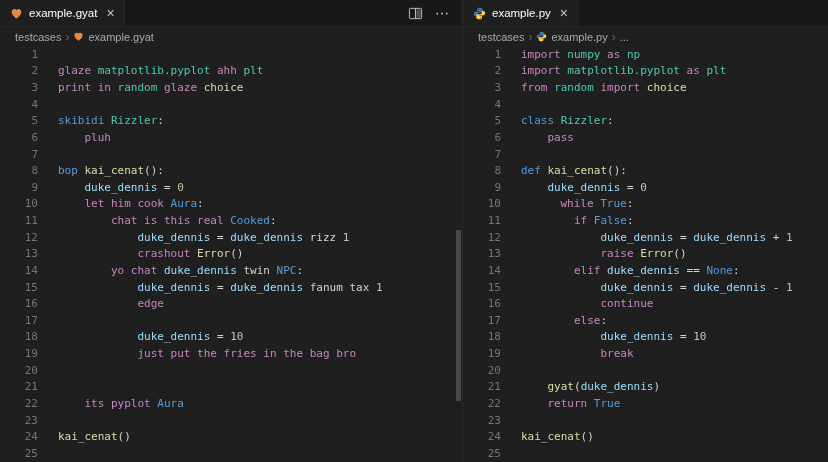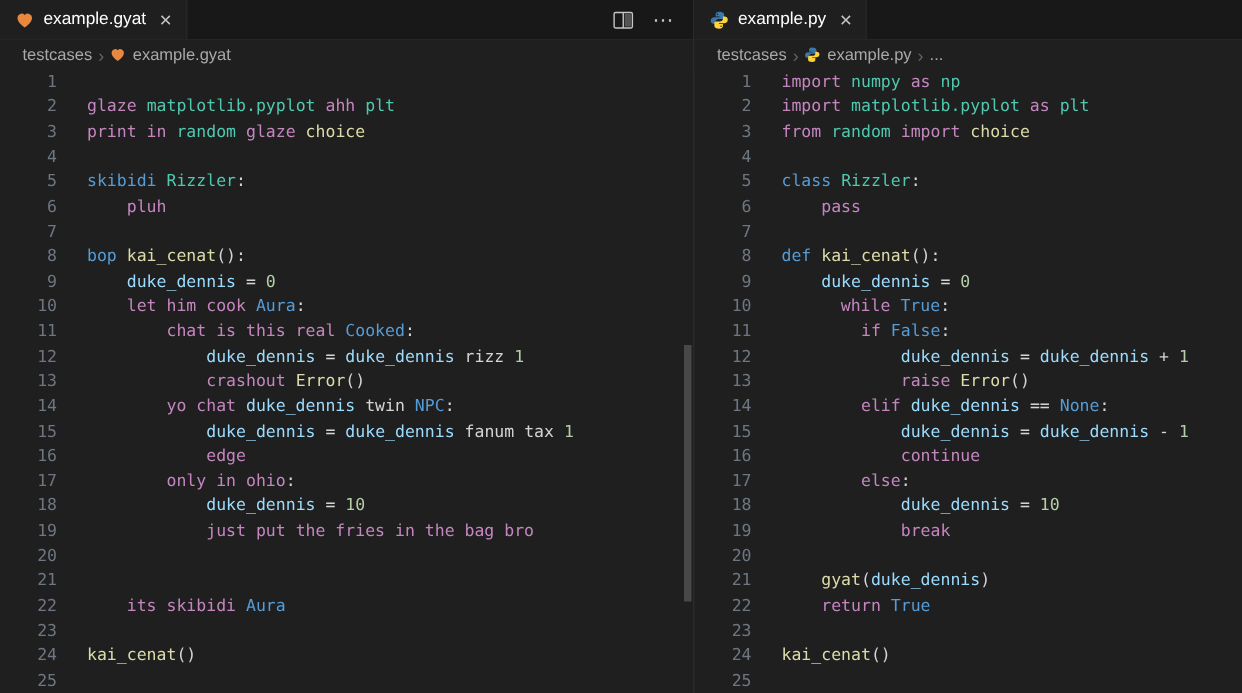--- a/index.html
+++ b/index.html
@@ -74,26 +74,26 @@
       <div class="row"><span class="ln">7</span><span class="lt"></span></div>
       <div class="row"><span class="ln">8</span><span class="lt"><span style="color: rgb(86, 156, 214);">bop </span><span style="color: rgb(220, 220, 170);">kai_cenat</span><span style="color: rgb(212, 212, 212);">():</span></span></div>
       <div class="row"><span class="ln">9</span><span class="lt"><span style="color: rgb(212, 212, 212);">    </span><span style="color: rgb(156, 220, 254);">duke_dennis</span><span style="color: rgb(212, 212, 212);"> = </span><span style="color: rgb(181, 206, 168);">0</span></span></div>
       <div class="row"><span class="ln">10</span><span class="lt"><span style="color: rgb(212, 212, 212);">    </span><span style="color: rgb(197, 134, 192);">let him cook </span><span style="color: rgb(86, 156, 214);">Aura</span><span style="color: rgb(212, 212, 212);">:</span></span></div>
       <div class="row"><span class="ln">11</span><span class="lt"><span style="color: rgb(212, 212, 212);">        </span><span style="color: rgb(197, 134, 192);">chat is this real </span><span style="color: rgb(86, 156, 214);">Cooked</span><span style="color: rgb(212, 212, 212);">:</span></span></div>
       <div class="row"><span class="ln">12</span><span class="lt"><span style="color: rgb(212, 212, 212);">            </span><span style="color: rgb(156, 220, 254);">duke_dennis</span><span style="color: rgb(212, 212, 212);"> = </span><span style="color: rgb(156, 220, 254);">duke_dennis</span><span style="color: rgb(212, 212, 212);"> rizz </span><span style="color: rgb(181, 206, 168);">1</span></span></div>
       <div class="row"><span class="ln">13</span><span class="lt"><span style="color: rgb(212, 212, 212);">            </span><span style="color: rgb(197, 134, 192);">crashout </span><span style="color: rgb(220, 220, 170);">Error</span><span style="color: rgb(212, 212, 212);">()</span></span></div>
       <div class="row"><span class="ln">14</span><span class="lt"><span style="color: rgb(212, 212, 212);">        </span><span style="color: rgb(197, 134, 192);">yo chat </span><span style="color: rgb(156, 220, 254);">duke_dennis</span><span style="color: rgb(212, 212, 212);"> twin </span><span style="color: rgb(86, 156, 214);">NPC</span><span style="color: rgb(212, 212, 212);">:</span></span></div>
       <div class="row"><span class="ln">15</span><span class="lt"><span style="color: rgb(212, 212, 212);">            </span><span style="color: rgb(156, 220, 254);">duke_dennis</span><span style="color: rgb(212, 212, 212);"> = </span><span style="color: rgb(156, 220, 254);">duke_dennis</span><span style="color: rgb(212, 212, 212);"> fanum tax </span><span style="color: rgb(181, 206, 168);">1</span></span></div>
       <div class="row"><span class="ln">16</span><span class="lt"><span style="color: rgb(212, 212, 212);">            </span><span style="color: rgb(197, 134, 192);">edge</span></span></div>
-      <div class="row"><span class="ln">17</span><span class="lt"><span style="color: rgb(212, 212, 212);">        </span><span style="color: rgb(197, 134, 192);">only in ohio</span><span style="color: rgb(212, 212, 212);">:</span></span></div>
+      <div class="row"><span class="ln">17</span></div>
       <div class="row"><span class="ln">18</span><span class="lt"><span style="color: rgb(212, 212, 212);">            </span><span style="color: rgb(156, 220, 254);">duke_dennis</span><span style="color: rgb(212, 212, 212);"> = </span><span style="color: rgb(181, 206, 168);">10</span></span></div>
       <div class="row"><span class="ln">19</span><span class="lt"><span style="color: rgb(212, 212, 212);">            </span><span style="color: rgb(197, 134, 192);">just put the fries in the bag bro</span></span></div>
       <div class="row"><span class="ln">20</span><span class="lt"></span></div>
       <div class="row"><span class="ln">21</span></div>
-      <div class="row"><span class="ln">22</span><span class="lt"><span style="color: rgb(212, 212, 212);">    </span><span style="color: rgb(197, 134, 192);">its skibidi </span><span style="color: rgb(86, 156, 214);">Aura</span></span></div>
+      <div class="row"><span class="ln">22</span><span class="lt"><span style="color: rgb(212, 212, 212);">    </span><span style="color: rgb(197, 134, 192);">its pyplot </span><span style="color: rgb(86, 156, 214);">Aura</span></span></div>
       <div class="row"><span class="ln">23</span><span class="lt"></span></div>
       <div class="row"><span class="ln">24</span><span class="lt"><span style="color: rgb(220, 220, 170);">kai_cenat</span><span style="color: rgb(212, 212, 212);">()</span></span></div>
       <div class="row"><span class="ln">25</span><span class="lt"></span></div>
     </div>
   <div class="scroll-thumb"></div>
 </div>
 
 <div class="group group-right">
   <div class="tabbar">
     <div class="tab">

